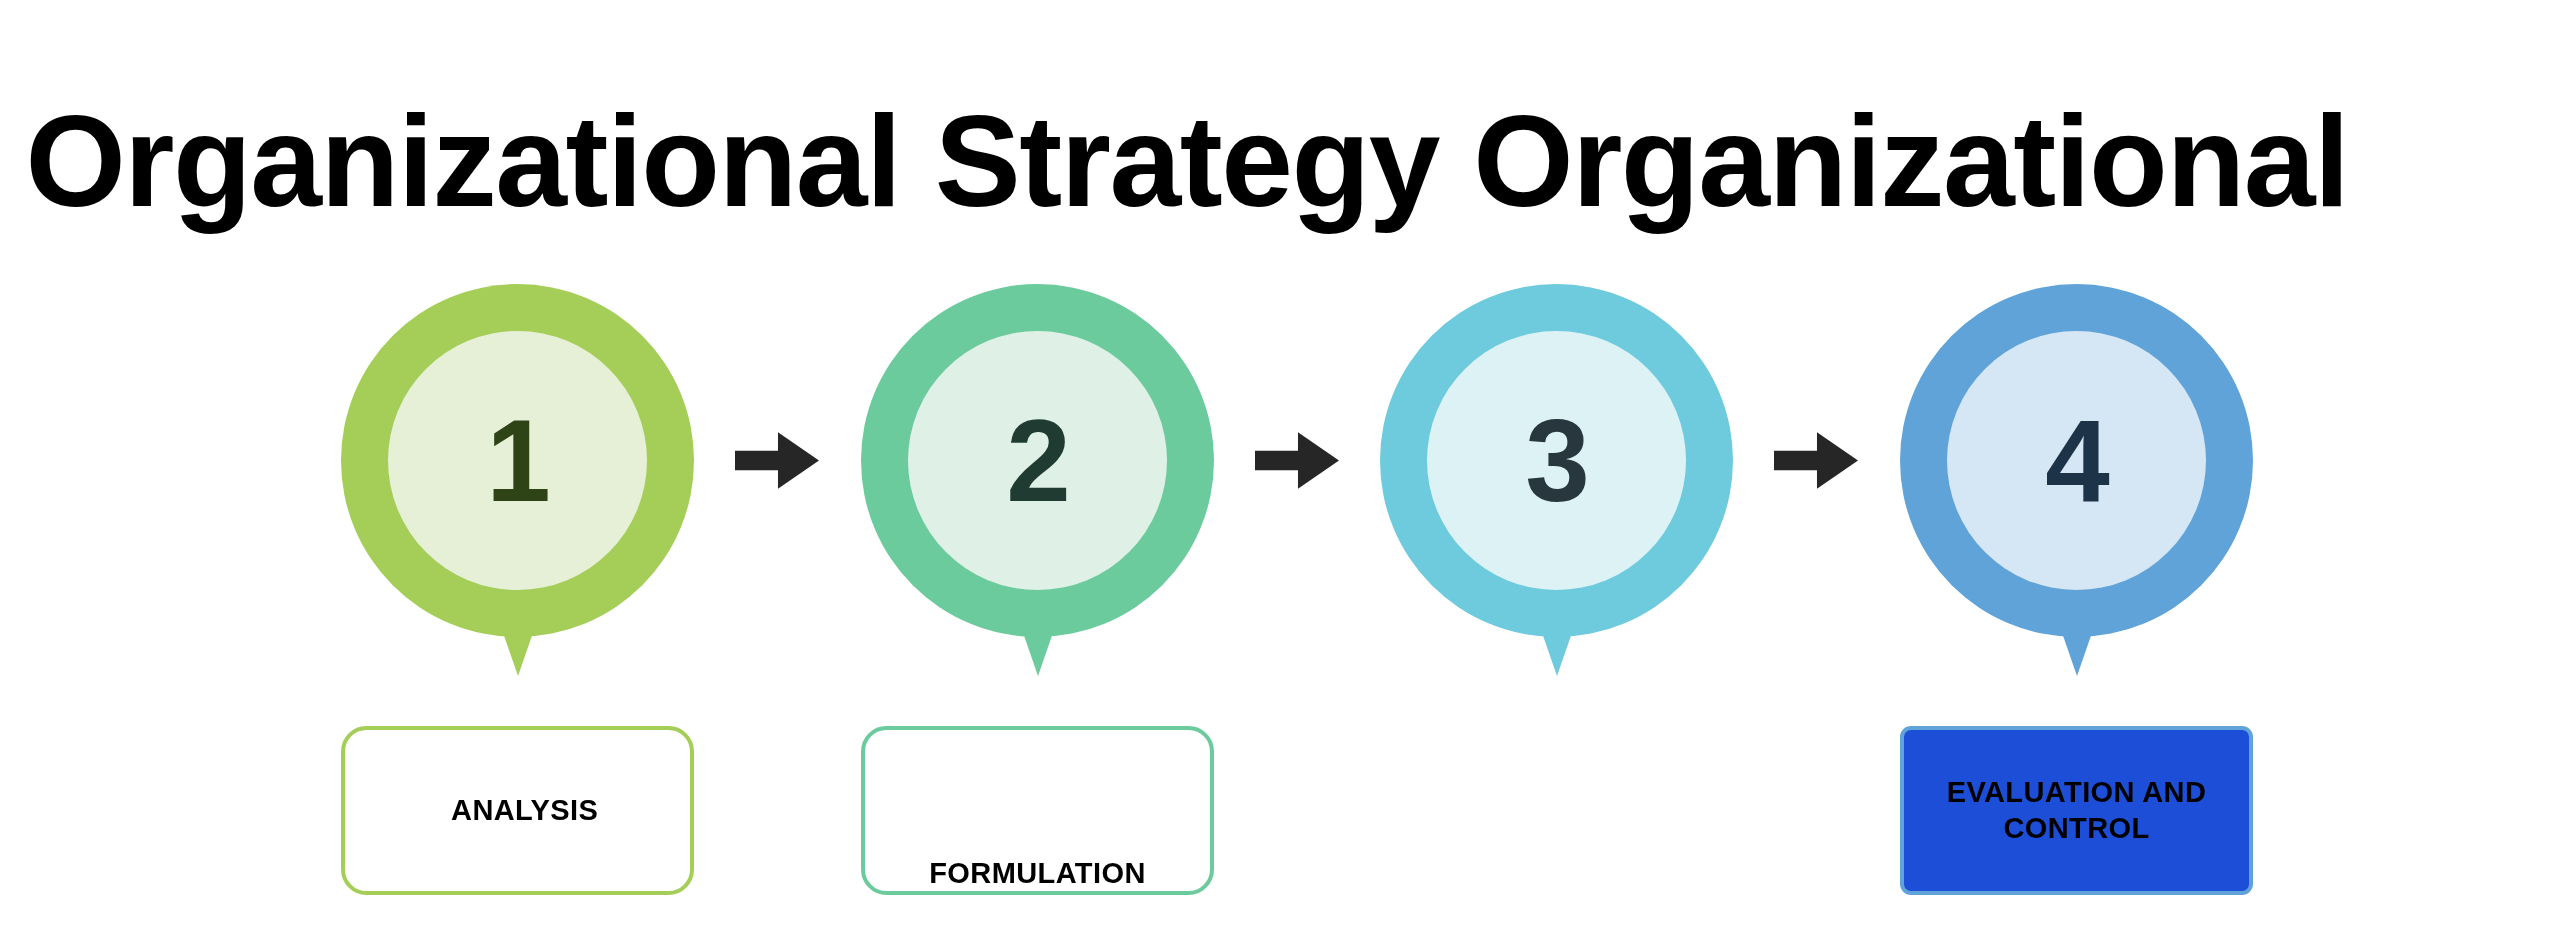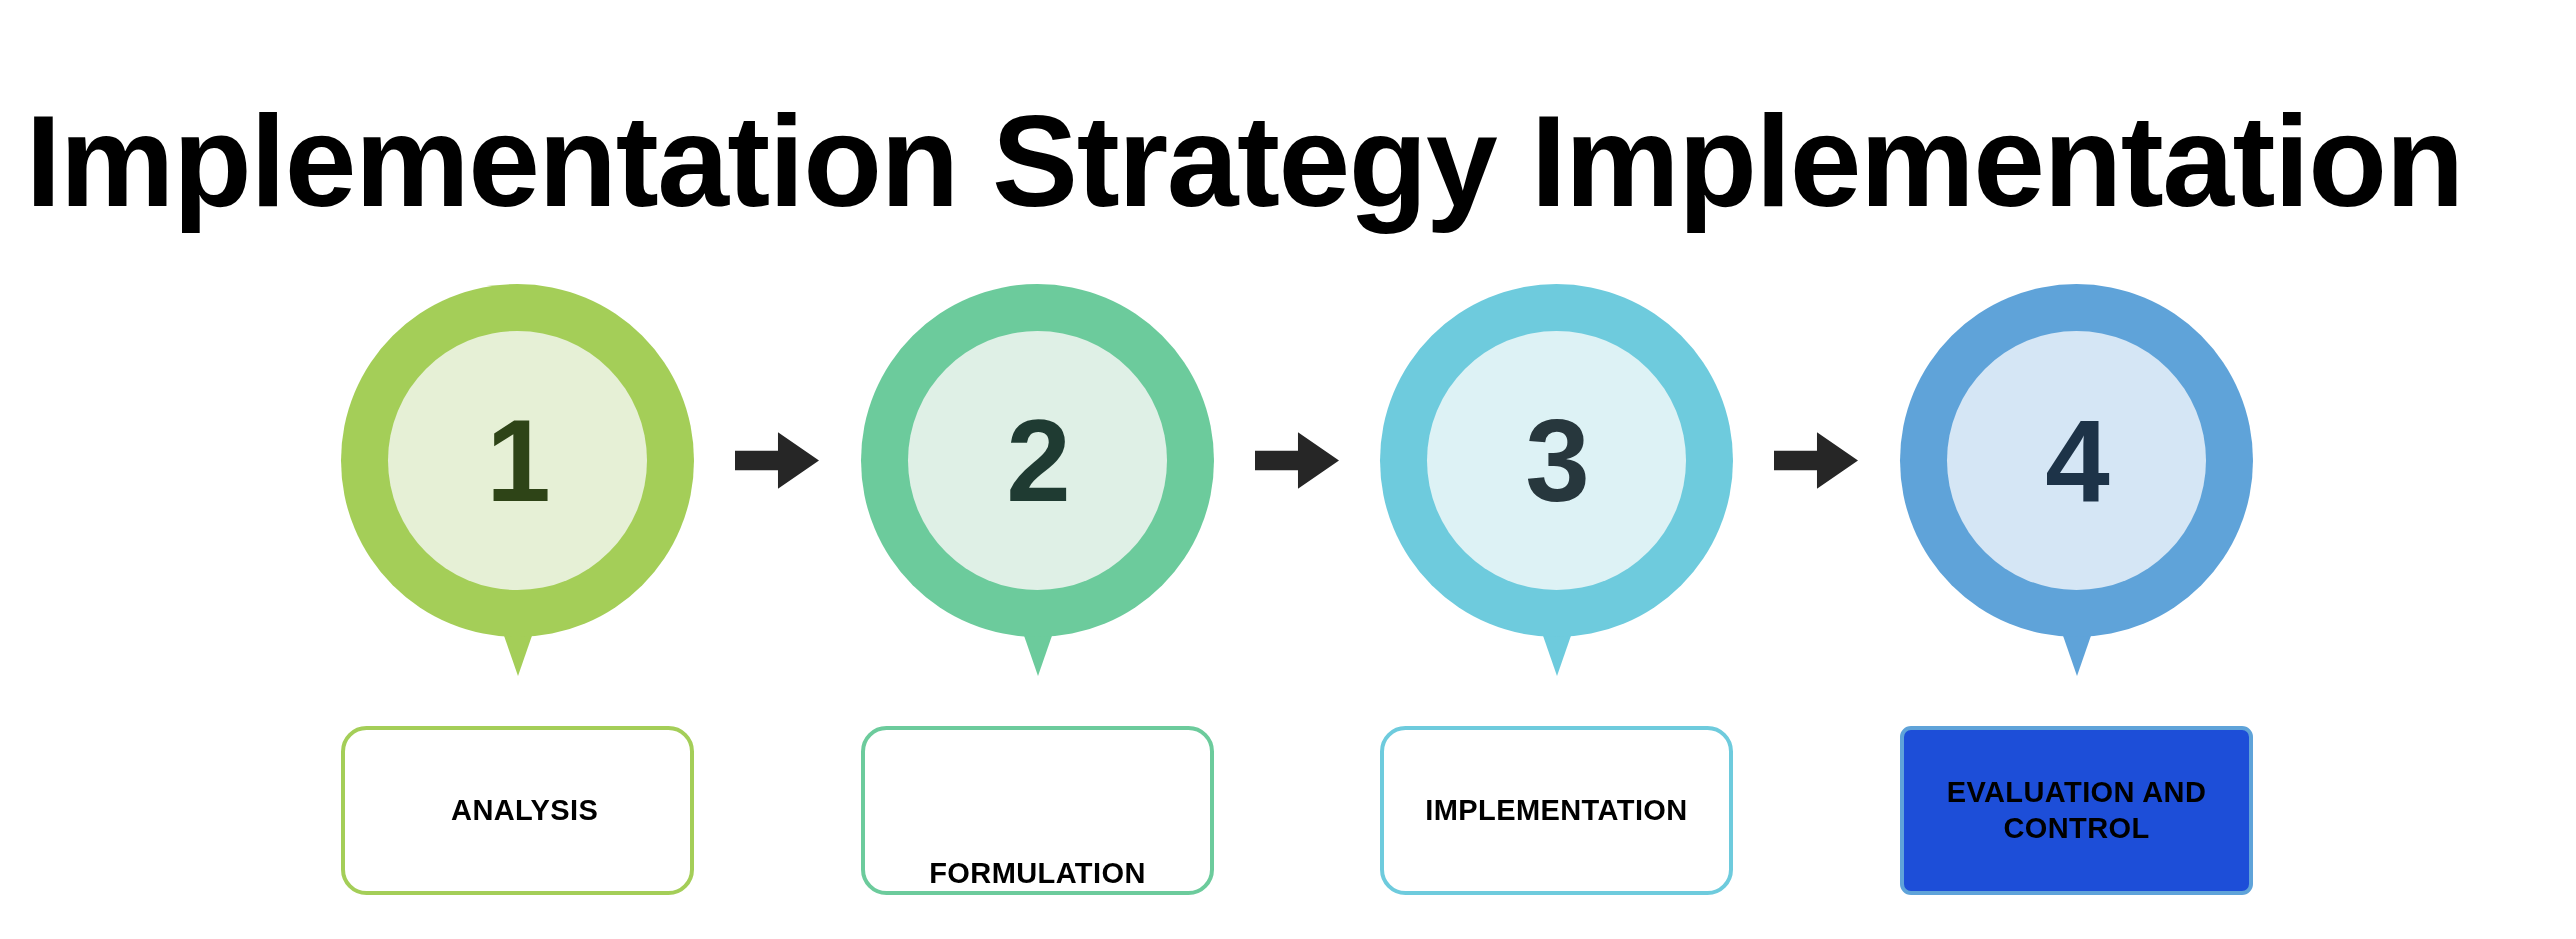--- a/index.html
+++ b/index.html
@@ -125,21 +125,21 @@
     color: #000000;
     text-align: center;
     letter-spacing: 0.4px;
     line-height: 1.22;
     text-transform: uppercase;
   }
 </style>
 </head>
 <body>
 
-<h1 id="page-title">Implementation Strategy Implementation</h1>
+<h1 id="page-title">Organizational Strategy Organizational</h1>
 
 <div id="process-diagram">
     <div class="step-group" style="left: 341px;">
       <div class="marker">
         <div class="marker-tail" style="border-top-color: rgb(164, 206, 88);"></div>
         <div class="marker-ring" style="background: rgb(164, 206, 88);"></div>
         <div class="marker-inner" style="background: rgb(230, 240, 214);">
           <span class="marker-number" style="color: rgb(46, 68, 23);">1</span>
         </div>
       </div>
@@ -170,23 +170,20 @@
       </svg>
     </div>
     <div class="step-group" style="left: 1380px;">
       <div class="marker">
         <div class="marker-tail" style="border-top-color: rgb(110, 203, 221);"></div>
         <div class="marker-ring" style="background: rgb(110, 203, 221);"></div>
         <div class="marker-inner" style="background: rgb(221, 242, 245);">
           <span class="marker-number" style="color: rgb(39, 55, 61);">3</span>
         </div>
       </div>
-      <div class="step-label-box" style="border-color: rgb(110, 203, 221); background: rgb(255, 255, 255);">
-        <span class="step-label-text">IMPLEMENTATION</span>
-      </div>
     </div>
     <div class="step-arrow" style="left: 1774px;">
       <svg viewBox="0 0 86 58" xmlns="http://www.w3.org/2000/svg">
         <path d="M0 19 L44 19 L44 0 L86 29 L44 58 L44 39 L0 39 Z" fill="#262626"></path>
       </svg>
     </div>
     <div class="step-group" style="left: 1900px;">
       <div class="marker">
         <div class="marker-tail" style="border-top-color: rgb(95, 163, 217);"></div>
         <div class="marker-ring" style="background: rgb(95, 163, 217);"></div>

